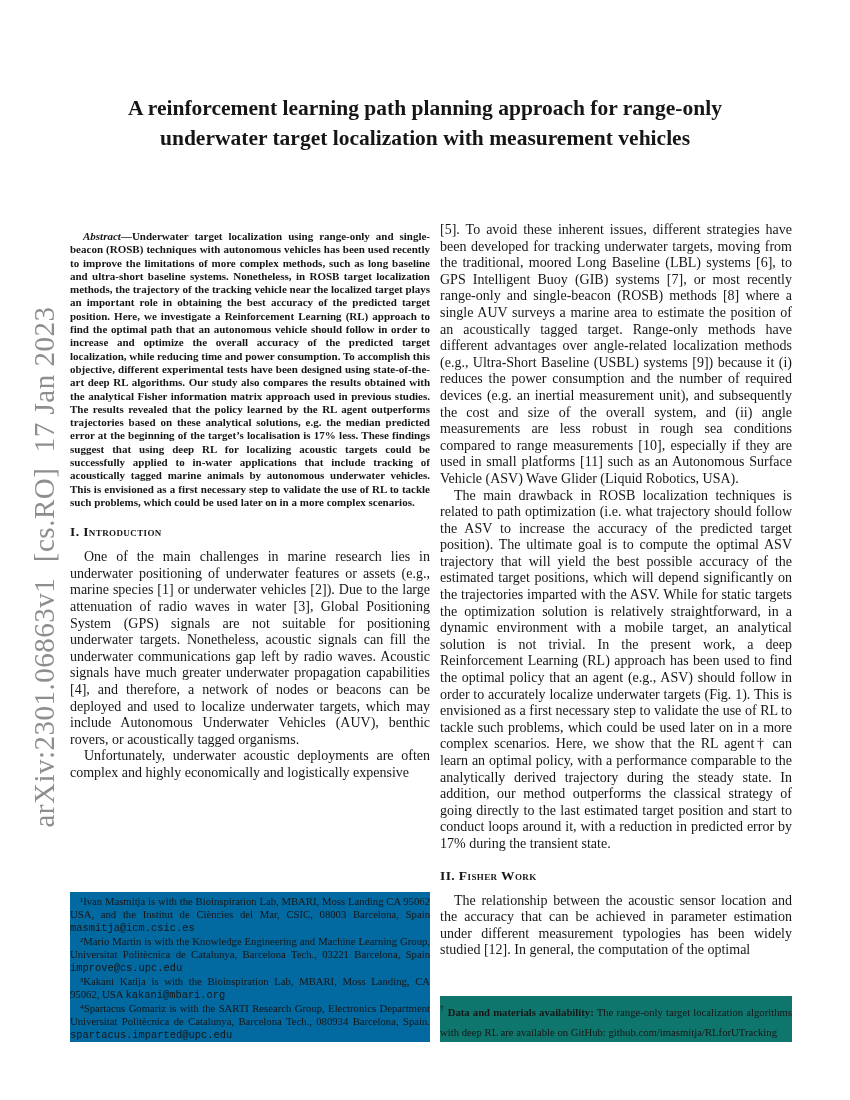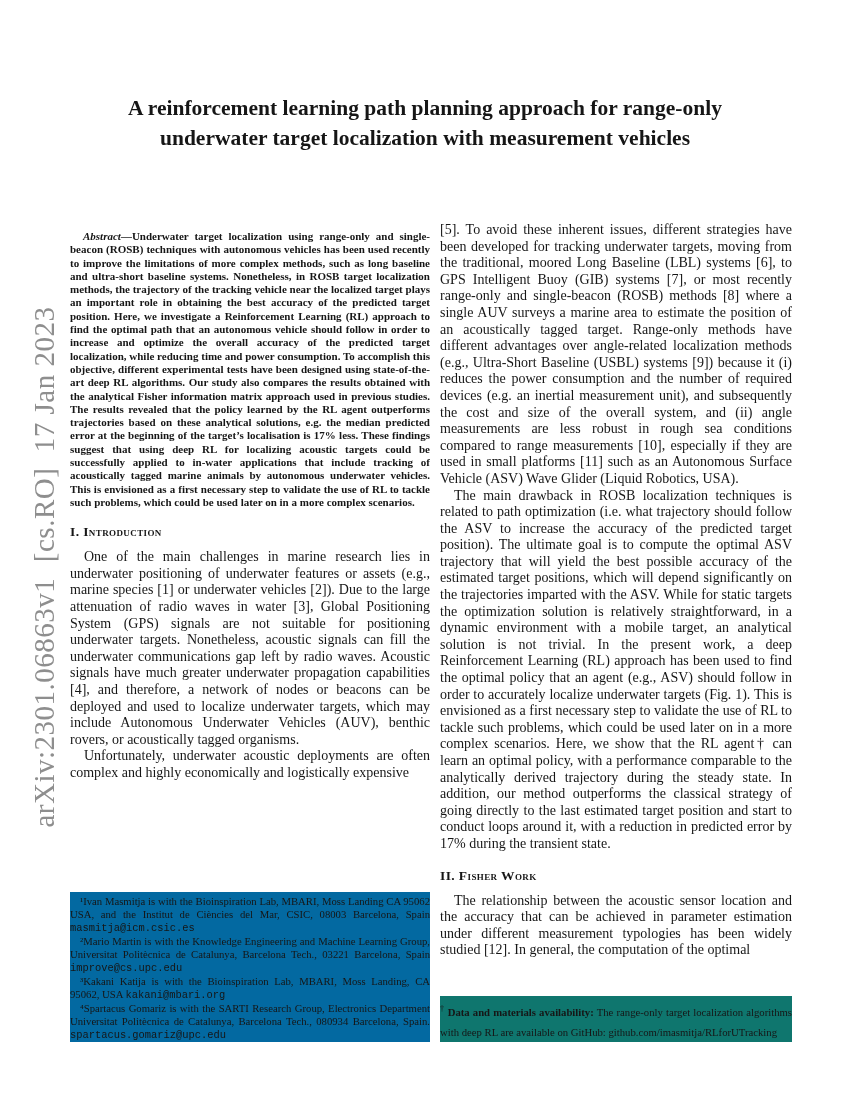--- a/index.html
+++ b/index.html
@@ -123,21 +123,21 @@
 
       <h2 class="section-heading">I. Introduction</h2>
 
       <p class="body-par">One of the main challenges in marine research lies in underwater positioning of underwater features or assets (e.g., marine species [1] or underwater vehicles [2]). Due to the large attenuation of radio waves in water [3], Global Positioning System (GPS) signals are not suitable for positioning underwater targets. Nonetheless, acoustic signals can fill the underwater communications gap left by radio waves. Acoustic signals have much greater underwater propagation capabilities [4], and therefore, a network of nodes or beacons can be deployed and used to localize underwater targets, which may include Autonomous Underwater Vehicles (AUV), benthic rovers, or acoustically tagged organisms.</p>
       <p class="body-par">Unfortunately, underwater acoustic deployments are often complex and highly economically and logistically expensive</p>
 
       <div class="author-footnotes">
         <div class="footnote"><span>¹Ivan Masmitja is with the Bioinspiration Lab, MBARI, Moss Landing CA 95062 USA, and the Institut de Ciències del Mar, CSIC, 08003 Barcelona, Spain </span><span class="email">masmitja@icm.csic.es</span></div>
         <div class="footnote"><span>²Mario Martin is with the Knowledge Engineering and Machine Learning Group, Universitat Politècnica de Catalunya, Barcelona Tech., 03221 Barcelona, Spain </span><span class="email">improve@cs.upc.edu</span></div>
         <div class="footnote"><span>³Kakani Katija is with the Bioinspiration Lab, MBARI, Moss Landing, CA 95062, USA </span><span class="email">kakani@mbari.org</span></div>
-        <div class="footnote"><span>⁴Spartacus Gomariz is with the SARTI Research Group, Electronics Department Universitat Politècnica de Catalunya, Barcelona Tech., 080934 Barcelona, Spain. </span><span class="email">spartacus.gomariz@upc.edu</span></div>
+        <div class="footnote"><span>⁴Spartacus Gomariz is with the SARTI Research Group, Electronics Department Universitat Politècnica de Catalunya, Barcelona Tech., 080934 Barcelona, Spain. </span><span class="email">spartacus.imparted@upc.edu</span></div>
       </div>
     </div>
 
     <div class="col col-right">
       <p class="body-par no-indent">[5]. To avoid these inherent issues, different strategies have been developed for tracking underwater targets, moving from the traditional, moored Long Baseline (LBL) systems [6], to GPS Intelligent Buoy (GIB) systems [7], or most recently range-only and single-beacon (ROSB) methods [8] where a single AUV surveys a marine area to estimate the position of an acoustically tagged target. Range-only methods have different advantages over angle-related localization methods (e.g., Ultra-Short Baseline (USBL) systems [9]) because it (i) reduces the power consumption and the number of required devices (e.g. an inertial measurement unit), and subsequently the cost and size of the overall system, and (ii) angle measurements are less robust in rough sea conditions compared to range measurements [10], especially if they are used in small platforms [11] such as an Autonomous Surface Vehicle (ASV) Wave Glider (Liquid Robotics, USA).</p>
       <p class="body-par">The main drawback in ROSB localization techniques is related to path optimization (i.e. what trajectory should follow the ASV to increase the accuracy of the predicted target position). The ultimate goal is to compute the optimal ASV trajectory that will yield the best possible accuracy of the estimated target positions, which will depend significantly on the trajectories imparted with the ASV. While for static targets the optimization solution is relatively straightforward, in a dynamic environment with a mobile target, an analytical solution is not trivial. In the present work, a deep Reinforcement Learning (RL) approach has been used to find the optimal policy that an agent (e.g., ASV) should follow in order to accurately localize underwater targets (Fig. 1). This is envisioned as a first necessary step to validate the use of RL to tackle such problems, which could be used later on in a more complex scenarios. Here, we show that the RL agent† can learn an optimal policy, with a performance comparable to the analytically derived trajectory during the steady state. In addition, our method outperforms the classical strategy of going directly to the last estimated target position and start to conduct loops around it, with a reduction in predicted error by 17% during the transient state.</p>
 
       <h2 class="section-heading">II. Fisher Work</h2>
 
       <p class="body-par">The relationship between the acoustic sensor location and the accuracy that can be achieved in parameter estimation under different measurement typologies has been widely studied [12]. In general, the computation of the optimal</p>

